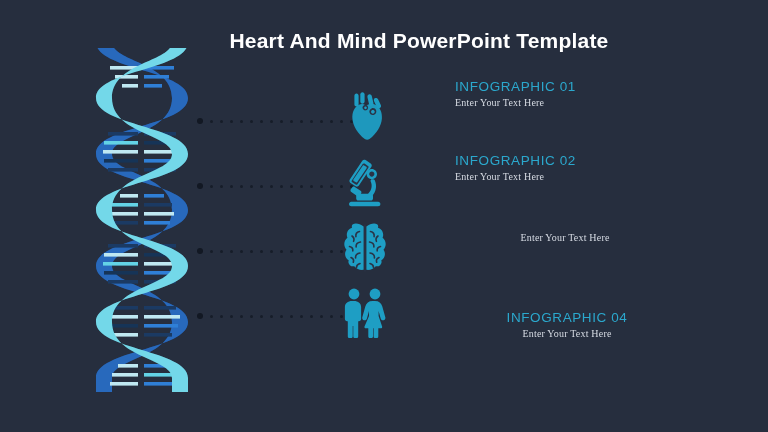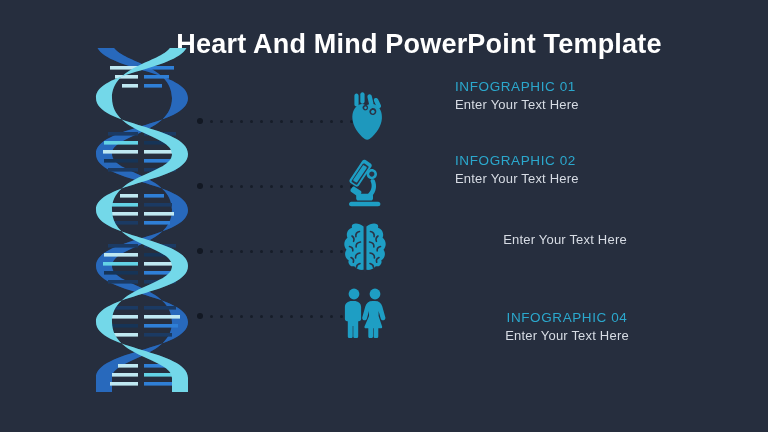--- a/index.html
+++ b/index.html
@@ -21,21 +21,21 @@
 
   
   #slide-title {
     position: absolute;
     left: 0;
     top: 29px;
     width: 752px;
     text-align: center;
     padding-left: 86px;
     box-sizing: border-box;
-    font-size: 27px;
+    font-size: 21px;
     font-weight: bold;
     color: #ffffff;
     letter-spacing: 0.2px;
     white-space: nowrap;
   }
 
   
   #dna-figure {
     position: absolute;
     left: 82px;
@@ -99,24 +99,25 @@
   }
   .row-heading {
     font-size: 13.5px;
     font-weight: normal;
     color: #2ba8cd;
     letter-spacing: 0.6px;
     white-space: nowrap;
   }
   .row-sub {
     margin-top: 3px;
-    font-size: 13px;
+    font-size: 10px;
     color: #d7dce4;
     letter-spacing: 0.2px;
     white-space: nowrap;
+    font-family: Liberation Serif, serif;
   }
 
   
   #row-1 { top: 121px; }
   #row-1 .row-icon { top: -31px; }
   #row-1 .row-text { left: 455px; top: -42px; text-align: left; }
 
   #row-2 { top: 186px; }
   #row-2 .row-icon { top: -30px; }
   #row-2 .row-text { left: 455px; top: -33px; text-align: left; }

